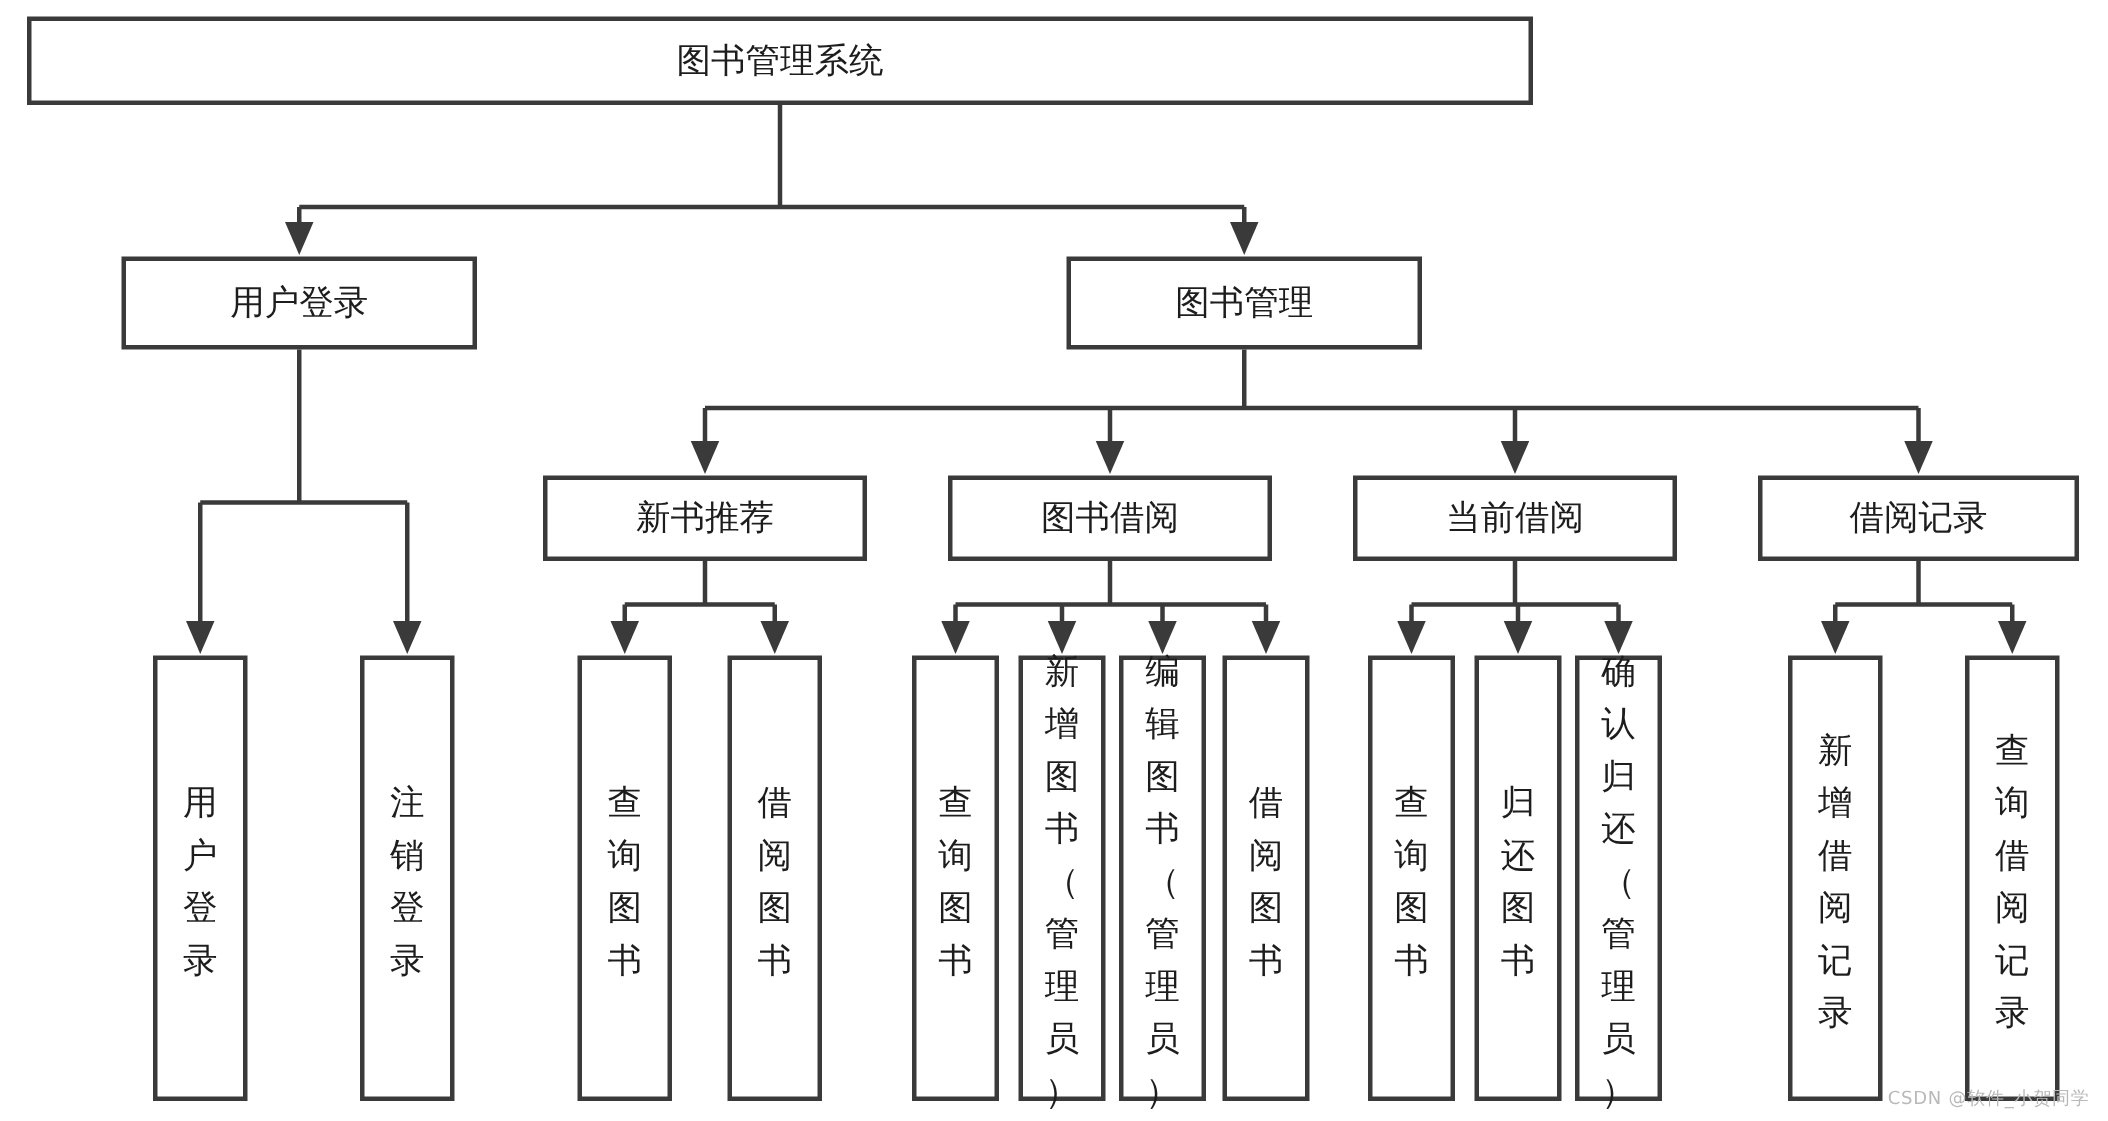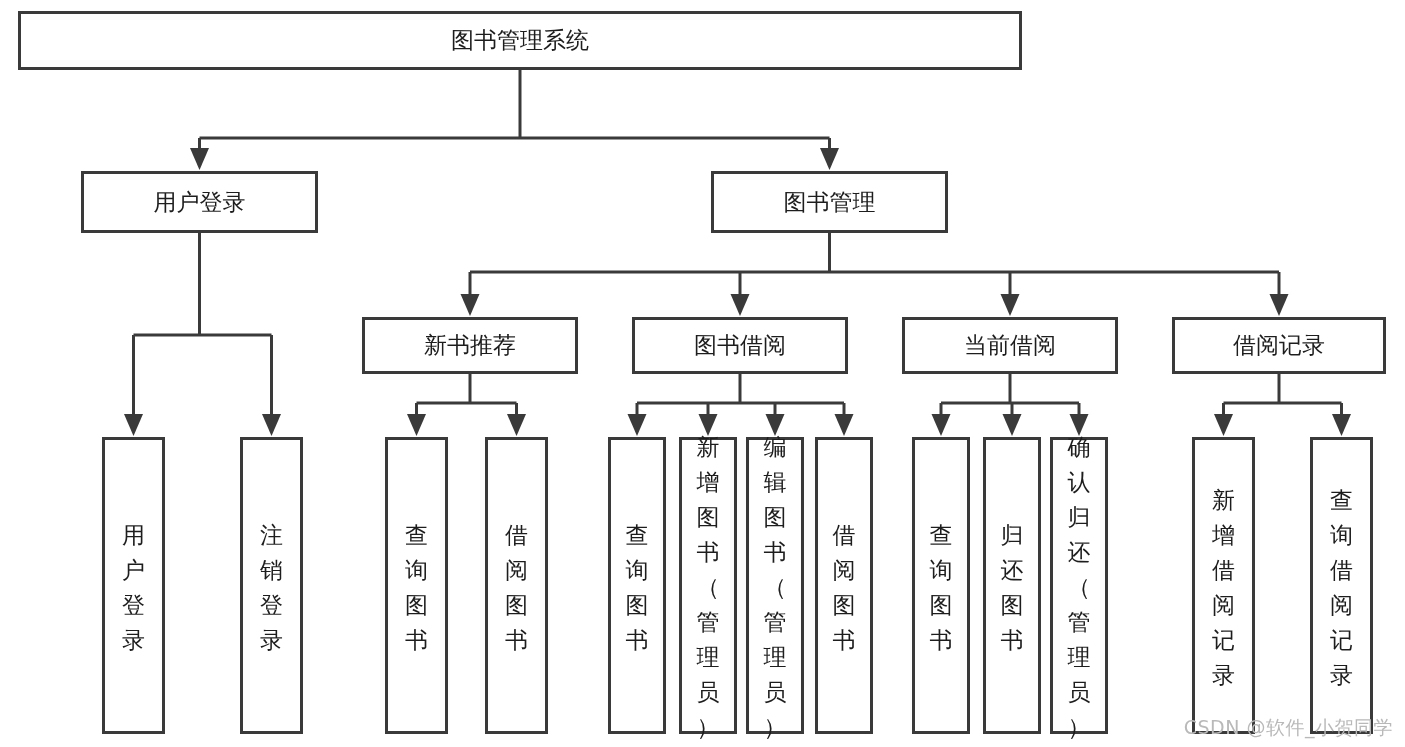--- a/index.html
+++ b/index.html
@@ -51,21 +51,21 @@
     font-family: "DejaVu Sans", "Liberation Sans", sans-serif;
     font-size: 23px;
     fill: #1d1d1d;
     text-anchor: middle;
   }
   .watermark {
     position: absolute;
     right: 12px;
     bottom: 6px;
     font-family: "DejaVu Sans", "Liberation Sans", sans-serif;
-    font-size: 19px;
+    font-size: 12px;
     color: #b9b9b9;
     white-space: nowrap;
     letter-spacing: 0.5px;
     user-select: none;
   }
 </style>
 </head>
 <body>
 
 <div id="diagram-root">

